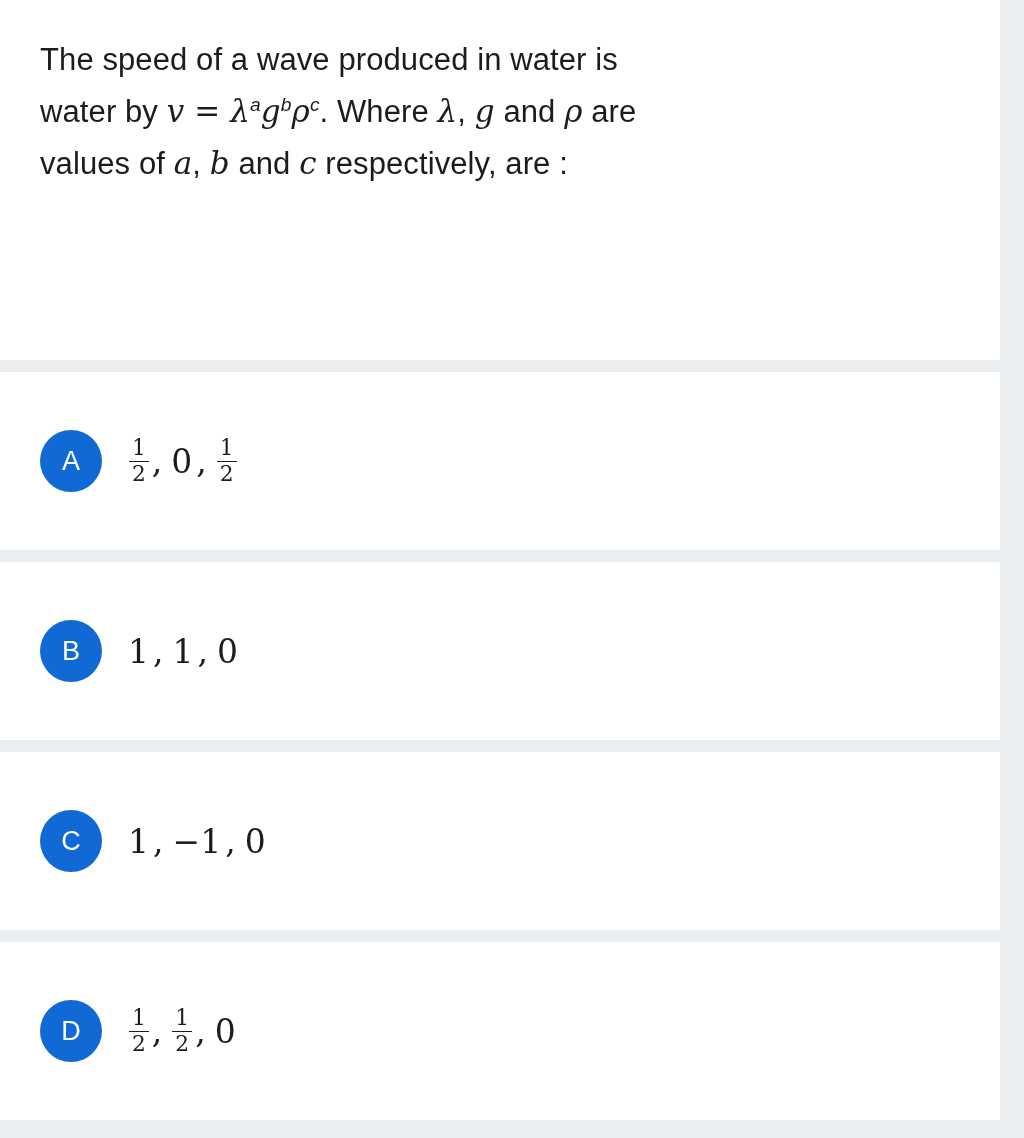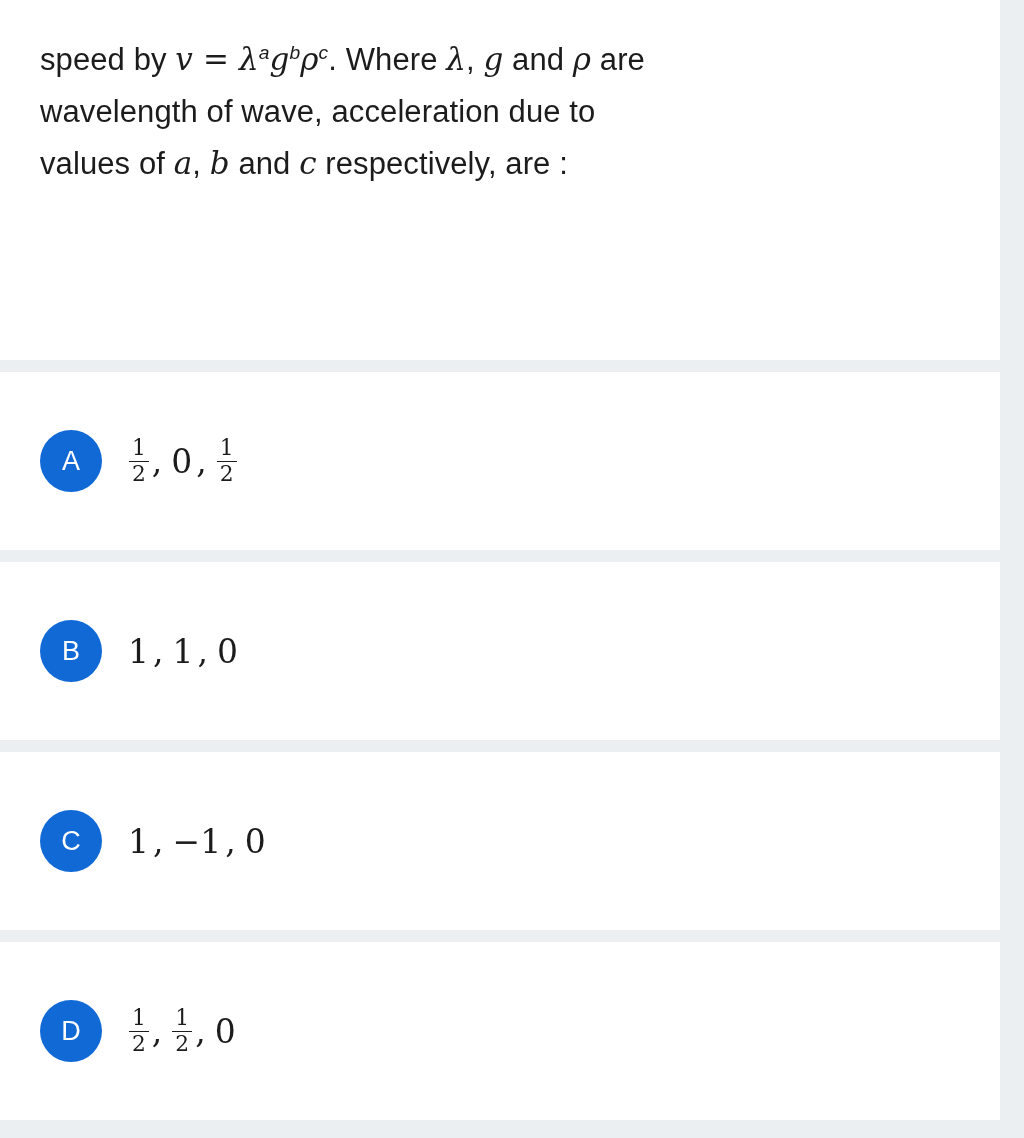--- a/index.html
+++ b/index.html
@@ -112,24 +112,24 @@
     background: #eceff1;
   }
 </style>
 </head>
 <body>
 
 <div class="page">
 
   <div class="card question-card">
     <div class="qtext">
+      <div><span>The speed of a wave produced in water is</span></div>
       <div>
-        <span>speed by </span><span class="math">v</span><span class="math-up"> = </span><span class="math">λ</span><sup class="exp">a</sup><span class="math">g</span><sup class="exp">b</sup><span class="math">ρ</span><sup class="exp">c</sup><span>. Where </span><span class="math">λ</span><span>, </span><span class="math">g</span><span> and </span><span class="math">ρ</span><span> are</span>
+        <span>water by </span><span class="math">v</span><span class="math-up"> = </span><span class="math">λ</span><sup class="exp">a</sup><span class="math">g</span><sup class="exp">b</sup><span class="math">ρ</span><sup class="exp">c</sup><span>. Where </span><span class="math">λ</span><span>, </span><span class="math">g</span><span> and </span><span class="math">ρ</span><span> are</span>
       </div>
-      <div><span>wavelength of wave, acceleration due to</span></div>
       <div>
         <span>values of </span><span class="math">a</span><span>, </span><span class="math">b</span><span> and </span><span class="math">c</span><span> respectively, are :</span>
       </div>
     </div>
   </div>
 
   <div class="card option-card">
     <div class="opt-badge">A</div>
     <div class="opt-content">
       <span class="frac">

